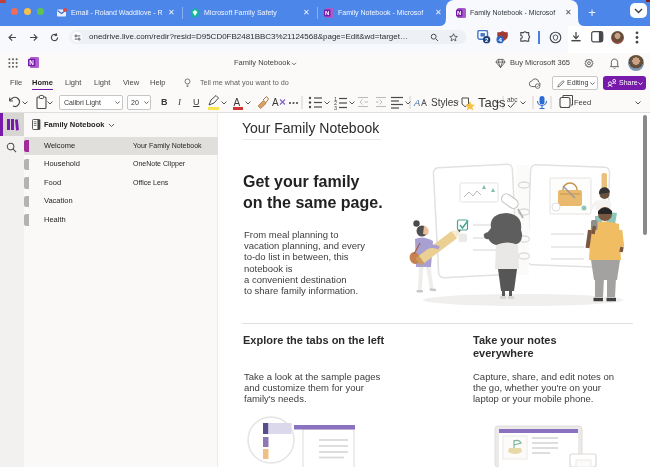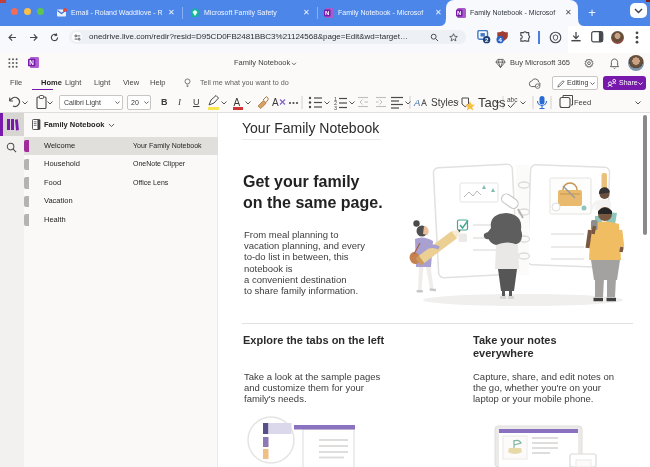--- a/index.html
+++ b/index.html
@@ -191,21 +191,21 @@
     </svg>
   <svg class="abs" style="left:610px;top:4.5px;" width="9" height="11" viewBox="0 0 10 12">
       <path d="M5 1 C7.5 1 8.5 3 8.5 5 L8.5 8 L9.5 9.5 L0.5 9.5 L1.5 8 L1.5 5 C1.5 3 2.5 1 5 1 Z" fill="none" stroke="#505050" stroke-width="1"></path>
       <path d="M4 11 A1.2 1.2 0 0 0 6 11" stroke="#505050" stroke-width="1" fill="none"></path>
     </svg>
   <div class="abs" style="left:628px;top:2px;width:16px;height:16px;border-radius:50%;background:radial-gradient(circle at 50% 38%,#caa184 28%,#6e5743 30%,#5d4936 55%,#7a90a8 58%,#8aa0b8 100%);"></div>
 </div>
 
 <div class="abs" id="menubar">
   <div class="abs mi" style="left:10px;">File</div>
-  <div class="abs mi" style="left:32px;color:#201f1e;font-weight:bold;margin-left:9px;">Home</div>
+  <div class="abs mi" style="left:32px;color:#201f1e;font-weight:bold;">Home</div>
   <div class="abs" style="left:32px;top:15.5px;width:21px;height:1.8px;background:#7719aa;"></div>
   <div class="abs mi" style="left:65px;">Light</div>
   <div class="abs mi" style="left:94px;">Light</div>
   <div class="abs mi" style="left:123px;">View</div>
   <div class="abs mi" style="left:150px;">Help</div>
   <svg class="abs" style="left:184px;top:5px;" width="7" height="10" viewBox="0 0 9 12">
       <circle cx="4.5" cy="4" r="3.2" fill="none" stroke="#666" stroke-width="1.1"></circle>
       <path d="M3.2 8.8 L5.8 8.8 M3.5 10.5 L5.5 10.5" stroke="#666" stroke-width="1.1"></path>
     </svg>
   <div class="abs mi" style="left:200px;color:#605e5c;font-size:7.2px;">Tell me what you want to do</div>

